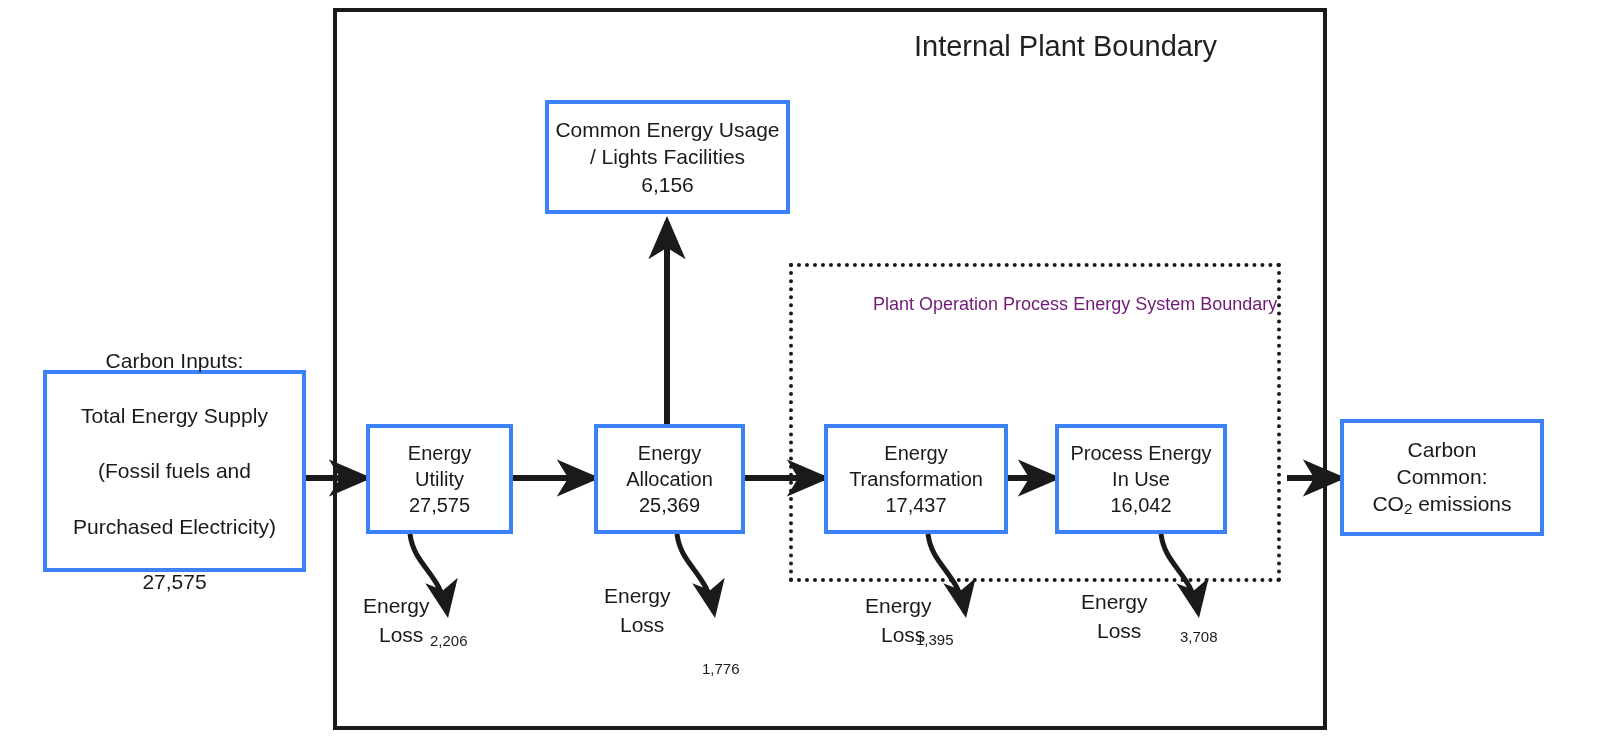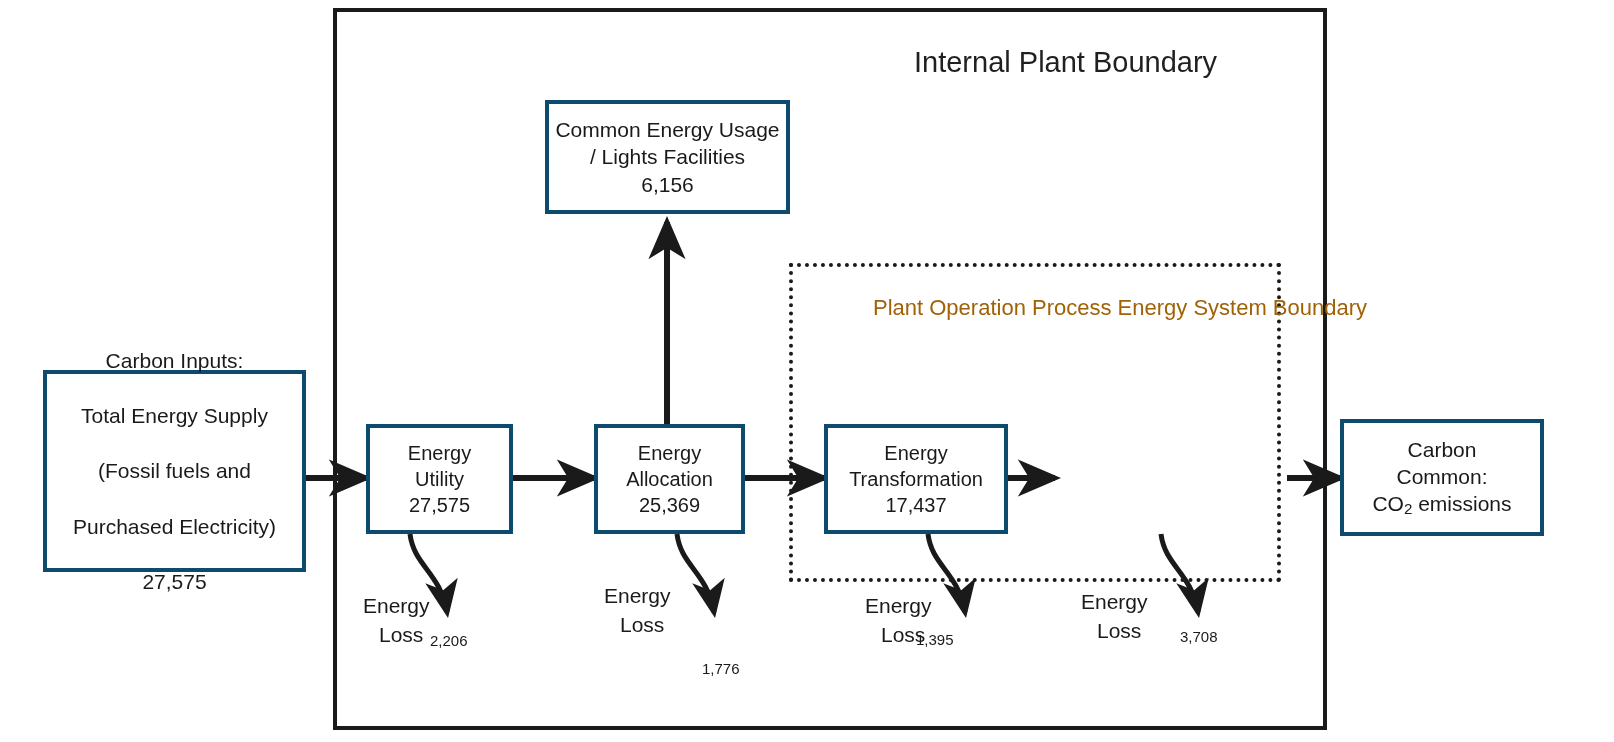--- a/index.html
+++ b/index.html
@@ -22,21 +22,21 @@
     position: absolute;
     left: 0;
     top: 0;
     width: 1614px;
     height: 742px;
     pointer-events: none;
   }
   .node {
     position: absolute;
     box-sizing: border-box;
-    border: 4px solid #0c4a6e;
+    border: 4px solid #3b82f6;
     background: #ffffff;
     display: flex;
     flex-direction: column;
     align-items: center;
     justify-content: center;
     text-align: center;
     line-height: 1.30;
   }
   .node .line {
     display: block;
@@ -55,22 +55,22 @@
     background: transparent;
   }
   .title-outer {
     position: absolute;
     font-size: 29px;
     color: #231f20;
     white-space: nowrap;
   }
   .title-dotted {
     position: absolute;
-    font-size: 22px;
-    color: #a16207;
+    font-size: 18px;
+    color: #701a75;
     text-align: center;
     line-height: 1.32;
     white-space: nowrap;
   }
   .loss-label {
     position: absolute;
     font-size: 21px;
     color: #1a1a1a;
     line-height: 1.38;
     white-space: nowrap;
@@ -89,21 +89,21 @@
   .mid-box-text { font-size: 20px; }
   .sub { font-size: 0.72em; vertical-align: -0.22em; }
 </style>
 </head>
 <body>
 
 <div id="canvas">
 
   <div class="outer-boundary" style="left:333px; top:8px; width:994px; height:722px;"></div>
 
-  <div class="title-outer" style="left:914px; top:46px;">Internal Plant Boundary</div>
+  <div class="title-outer" style="left:914px; top:30px;">Internal Plant Boundary</div>
 
   <div class="dotted-boundary" style="left:789px; top:263px; width:492px; height:319px;"></div>
 
   <div class="title-dotted" style="left:873px; top:293px; width:324px;">
     <span class="line">Plant Operation Process</span>
     <span class="line">Energy System Boundary</span>
   </div>
 
   <svg id="wiring" viewBox="0 0 1614 742">
     <defs>
@@ -158,20 +158,25 @@
     <span class="line">Allocation</span>
     <span class="line">25,369</span>
   </div>
 
   <div class="node mid-box-text" style="left:824px; top:424px; width:184px; height:110px;">
     <span class="line">Energy</span>
     <span class="line">Transformation</span>
     <span class="line">17,437</span>
   </div>
 
+  <div class="node mid-box-text" style="left:1055px; top:424px; width:172px; height:110px;">
+    <span class="line">Process Energy</span>
+    <span class="line">In Use</span>
+    <span class="line">16,042</span>
+  </div>
 
   <div class="node big-box-text" style="left:1340px; top:419px; width:204px; height:117px;">
     <span class="line">Carbon</span>
     <span class="line">Common:</span>
     <span class="line"><span>CO</span><span class="sub">2</span><span> emissions</span></span>
   </div>
 
   <div class="loss-label" style="left:363px; top:592px;">
     <span class="line">Energy</span>
     <span class="line loss-word2">Loss</span>

